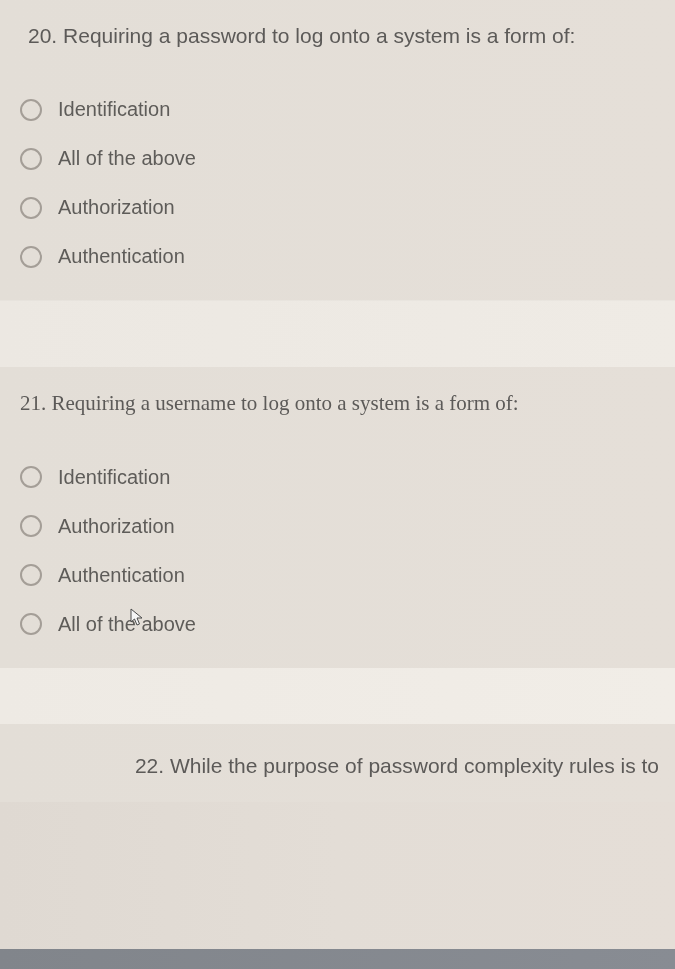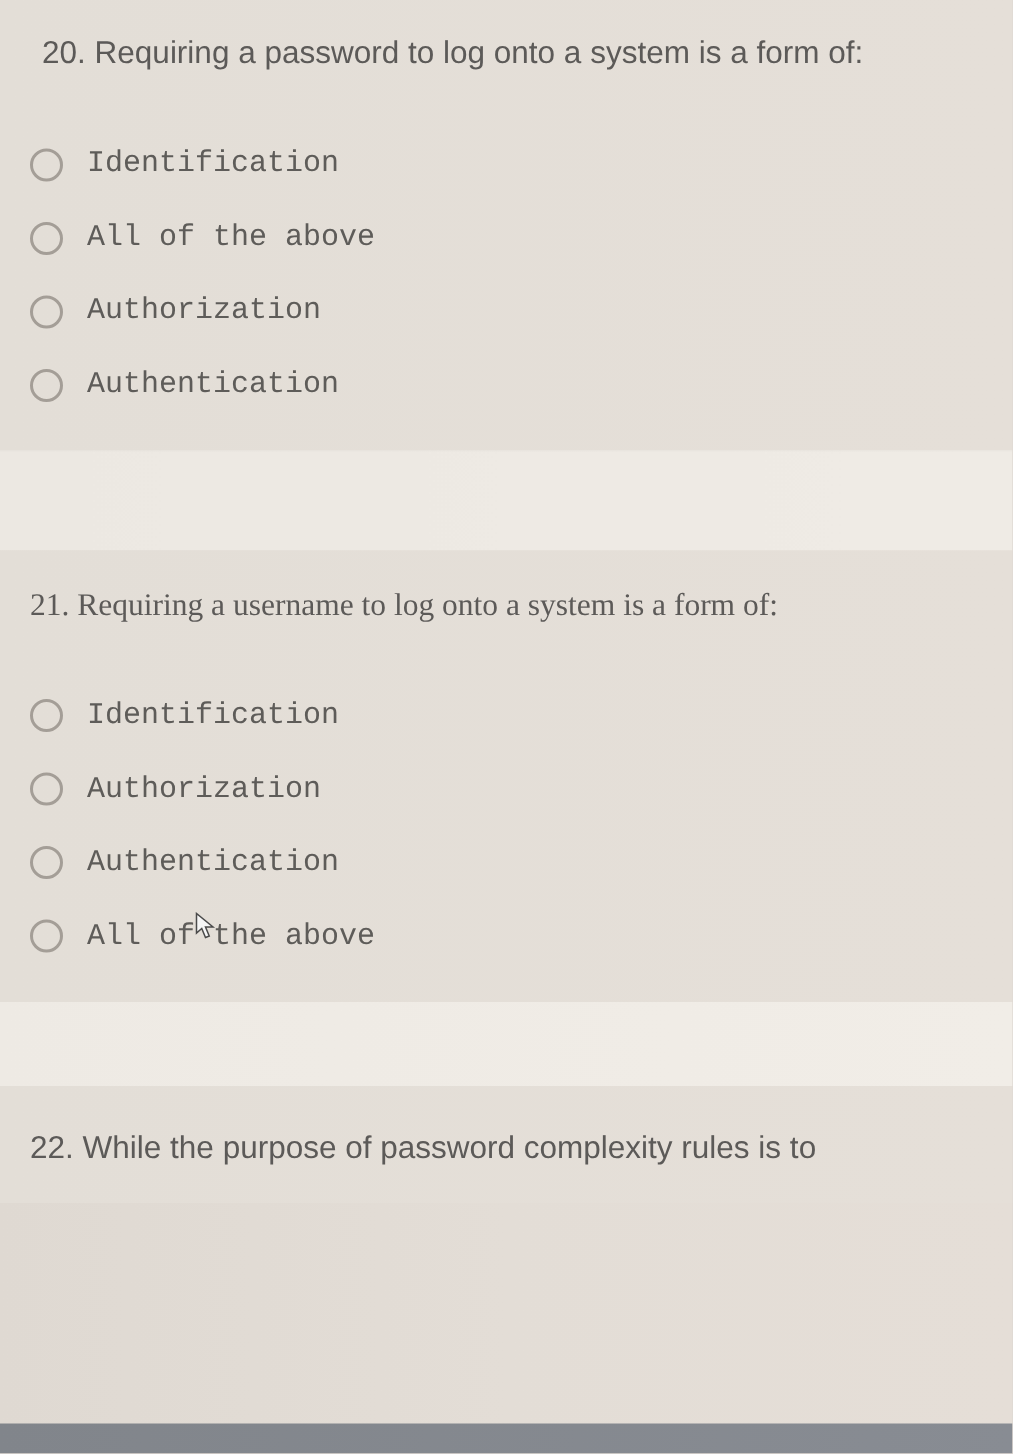--- a/index.html
+++ b/index.html
@@ -24,28 +24,27 @@
   .qtext {
     font-size: 21px;
     color: #5c5a58;
     font-weight: 400;
     letter-spacing: 0;
     margin-bottom: 48px;
     line-height: 1.35;
   }
   .q20 .qtext { margin-left: 8px; }
   .q21 .qtext { margin-left: 0; font-family: Liberation Serif, serif; }
-  .q22 .qtext { margin-left: 0; margin-bottom: 16px; }
+  .q22 .qtext { margin-left: 0; margin-bottom: 16px; text-align: right; }
   .option {
     display: flex;
     align-items: center;
     gap: 16px;
     margin-bottom: 26px;
     cursor: pointer;
-    font-family: Liberation Mono, monospace;
   }
   .radio {
     width: 22px;
     height: 22px;
     border-radius: 50%;
     border: 2px solid #a49e97;
     background: transparent;
     flex-shrink: 0;
     box-sizing: border-box;
   }

